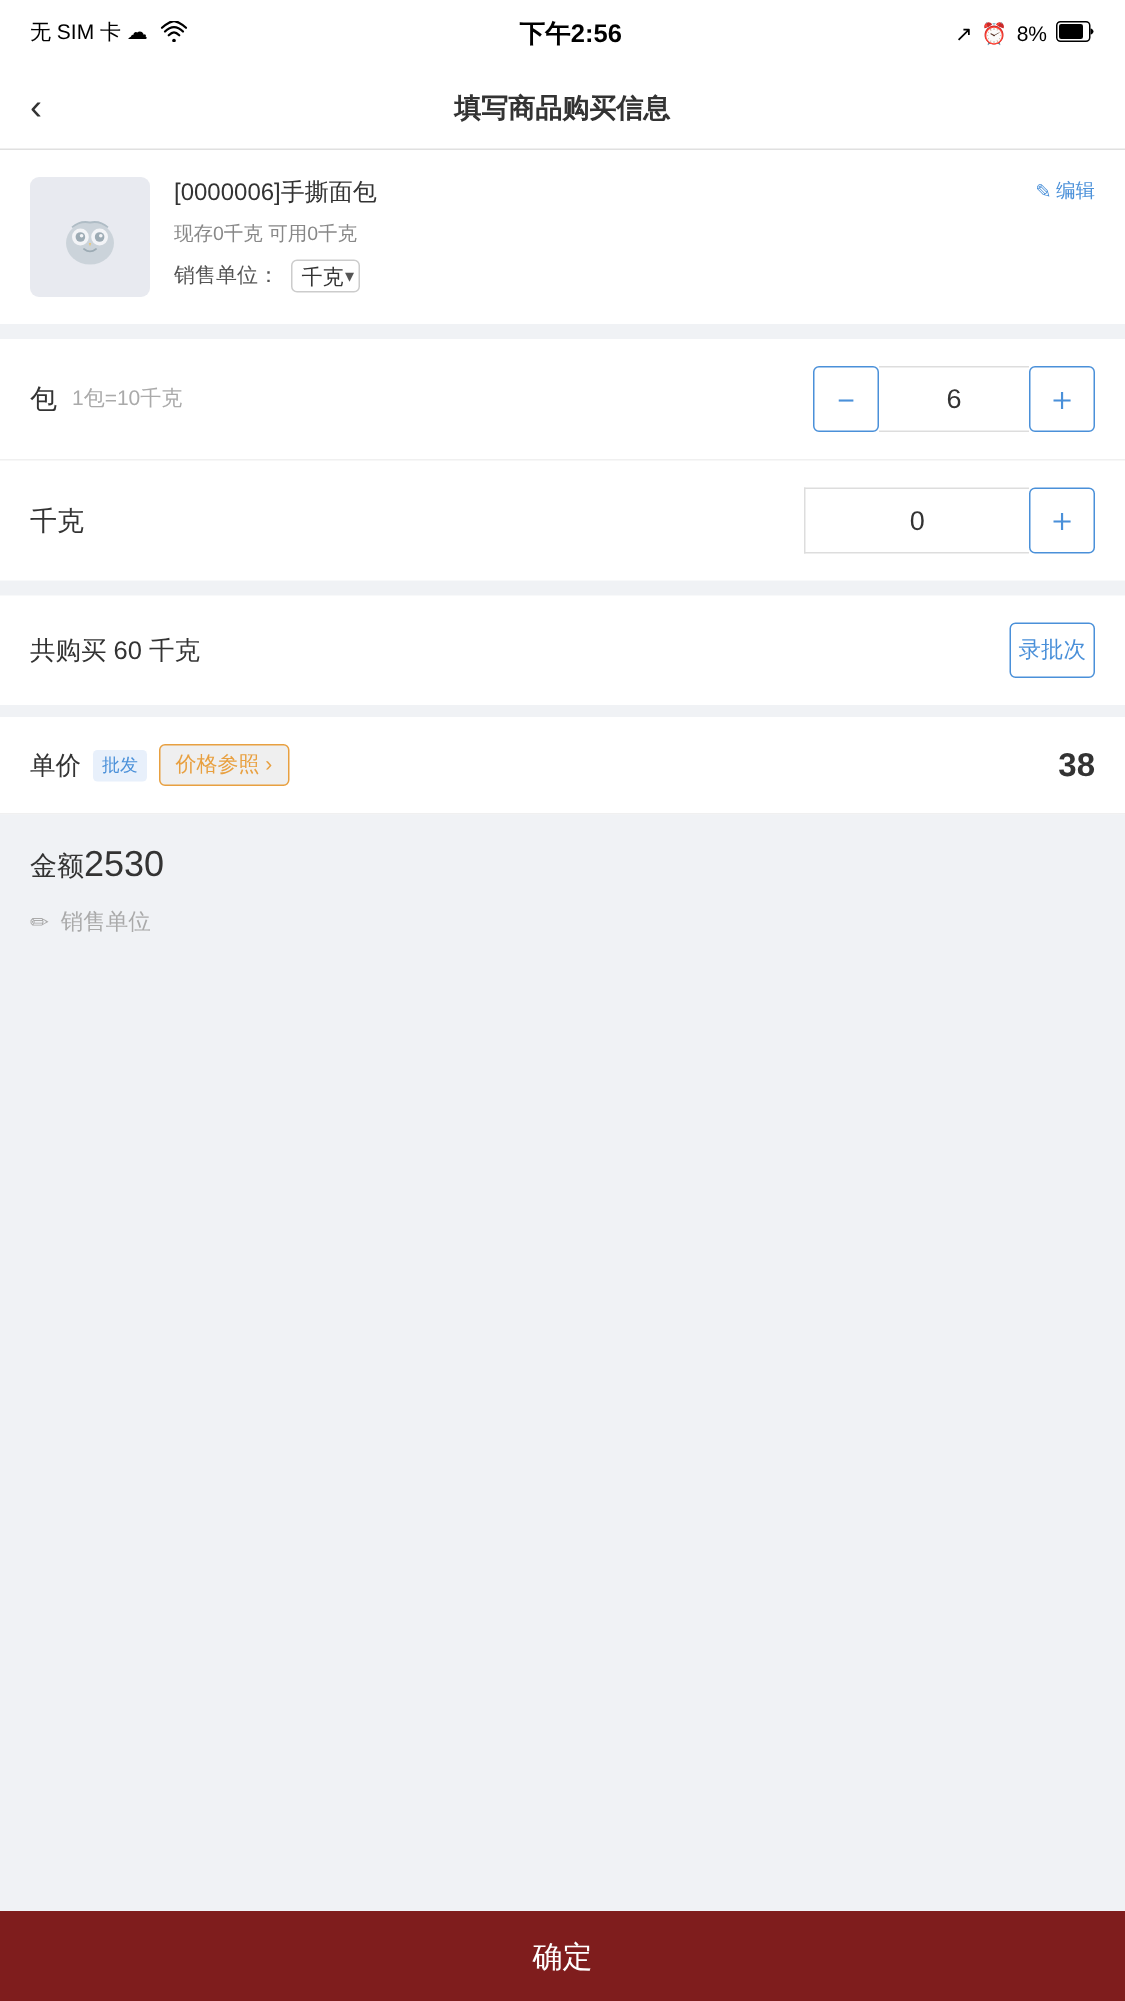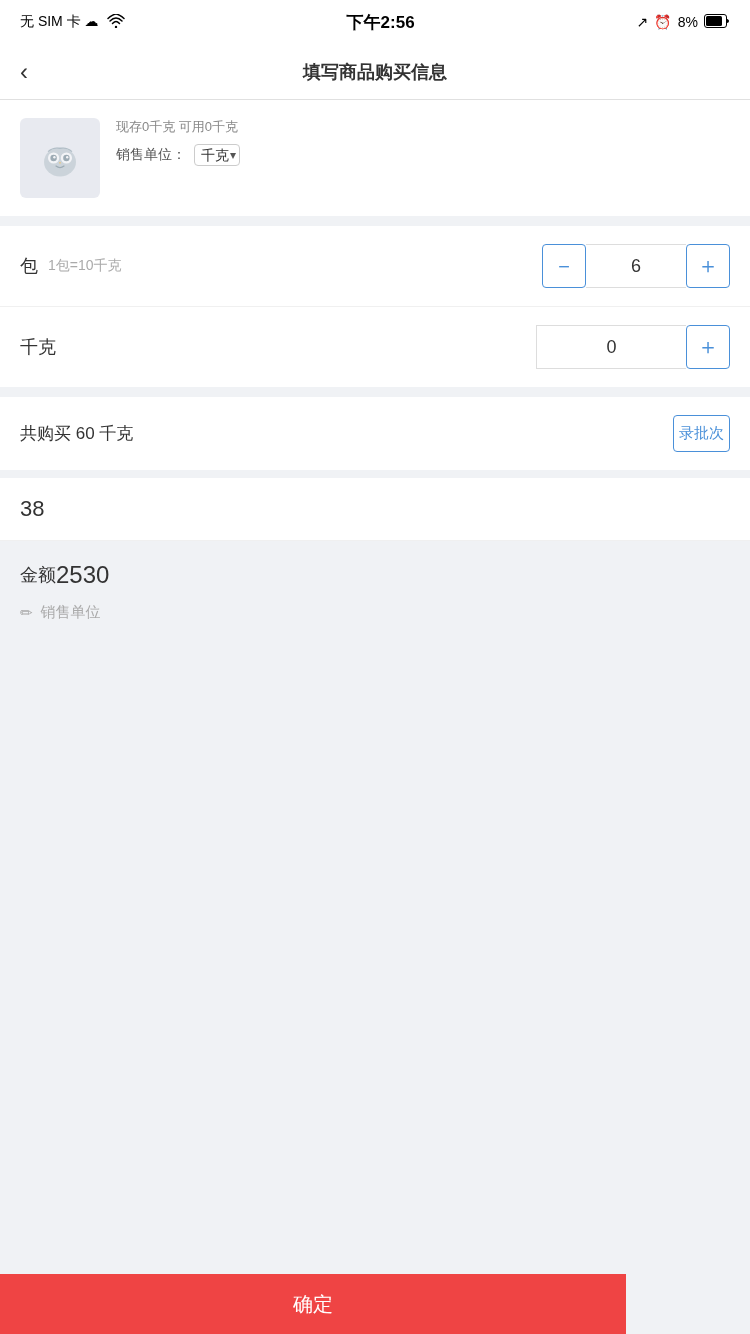--- a/index.html
+++ b/index.html
@@ -274,21 +274,21 @@
       border-radius: 4px;
       padding: 4px 10px;
       display: flex;
       align-items: center;
       gap: 4px;
       cursor: pointer;
     }
     .price-value {
       font-size: 22px;
       color: #333;
-      font-weight: 400;
+      font-weight: 700;
     }
 
     
     .amount-section {
       background: #f0f2f5;
       padding: 20px 20px 10px 20px;
     }
     .amount-row {
       display: flex;
       align-items: center;
@@ -310,23 +310,23 @@
       gap: 8px;
       color: #aaa;
       font-size: 15px;
     }
 
     
     .confirm-btn {
       position: fixed;
       bottom: 0;
       left: 0;
-      width: 626px;
+      width: 750px;
       height: 60px;
-      background: #ef4444;
+      background: #7f1d1d;
       color: #fff;
       font-size: 20px;
       display: flex;
       align-items: center;
       justify-content: center;
       cursor: pointer;
       border: none;
       outline: none;
     }
 
@@ -389,20 +389,27 @@
         <circle cx="22" cy="30" r="4" fill="#546e7a"></circle>
         <circle cx="38" cy="30" r="4" fill="#546e7a"></circle>
         <circle cx="23" cy="29" r="1.5" fill="#fff"></circle>
         <circle cx="39" cy="29" r="1.5" fill="#fff"></circle>
         <path d="M25 40 Q30 44 35 40" stroke="#546e7a" stroke-width="1.5" fill="none" stroke-linecap="round"></path>
         <path d="M15 22 Q22 16 30 18 Q38 16 45 22" stroke="#78909c" stroke-width="1.5" fill="none"></path>
         <polygon points="29,35 30,38 31,35" fill="#f0a500"></polygon>
       </svg>
     </div>
     <div class="product-info">
+      <div style="display:flex;justify-content:space-between;align-items:flex-start;">
+        <div class="product-name">[0000006]手撕面包</div>
+        <div class="edit-btn">
+          <span>✎</span>
+          <span>编辑</span>
+        </div>
+      </div>
       <div class="product-stock">现存0千克   可用0千克</div>
       <div class="product-unit-row">
         <span>销售单位：</span>
         <div class="unit-select-wrap">
           <select class="unit-select">
             <option>千克</option>
             <option>包</option>
           </select>
         </div>
       </div>
@@ -433,20 +440,25 @@
     </div>
   </div>
 
   <div class="total-row">
     <span class="total-label">共购买 60 千克</span>
     <button class="record-btn">录批次</button>
   </div>
 
   <div class="price-section">
     <div class="price-row">
+      <div class="price-label-group">
+        <span class="price-label">单价</span>
+        <span class="price-tag">批发</span>
+        <button class="price-ref-btn">价格参照 ›</button>
+      </div>
       <span class="price-value">38</span>
     </div>
   </div>
 
   <div class="amount-section">
     <div class="amount-row">
       <span class="amount-label">金额</span>
       <span class="amount-value">2530</span>
     </div>
     <div class="note-row">

